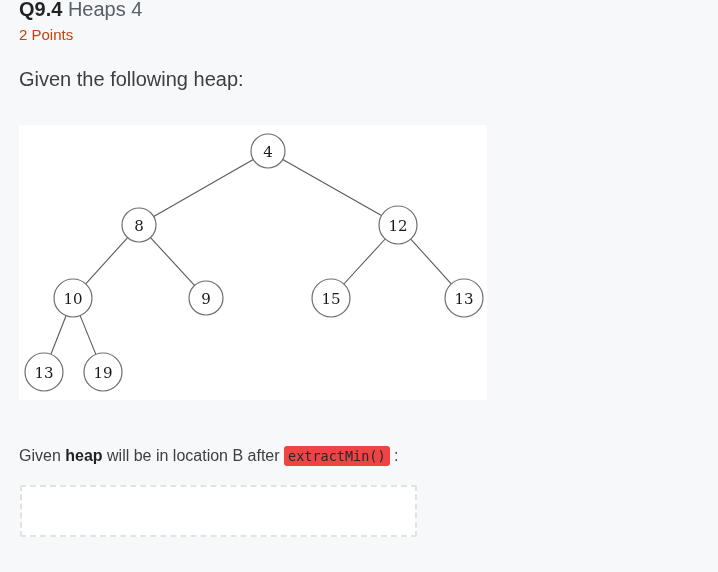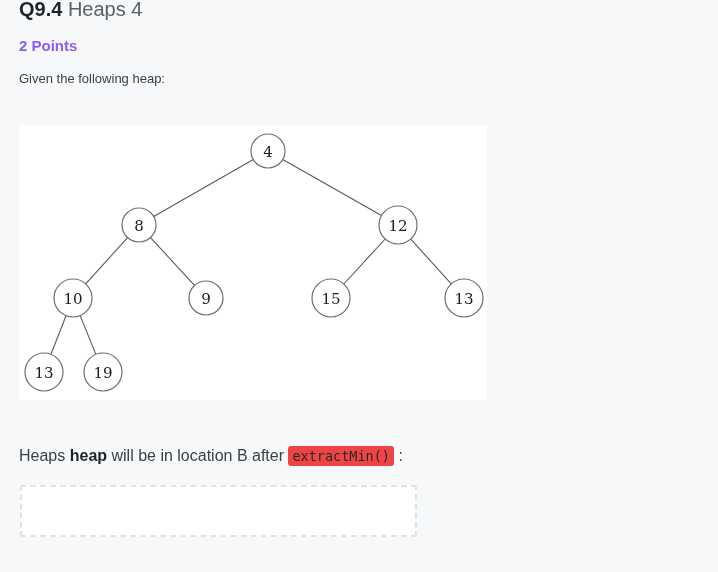--- a/index.html
+++ b/index.html
@@ -28,33 +28,33 @@
     line-height: 26px;
     color: #57606a;
     font-weight: 400;
     white-space: nowrap;
   }
   #question-title .qnum {
     font-weight: 700;
     color: #1f2328;
   }
   #question-points {
-    margin-top: 14px;
+    margin-top: 3px;
     font-size: 15px;
     line-height: 20px;
-    color: #8b5cf6;
-    font-weight: 700;
+    color: #c2410c;
+    font-weight: 400;
   }
 
   
   #prompt-intro {
     position: absolute;
     left: 19px;
     top: 68px;
-    font-size: 13px;
+    font-size: 20px;
     line-height: 22px;
     color: #3c4043;
   }
 
   
   #heap-figure-panel {
     position: absolute;
     left: 19px;
     top: 125px;
     width: 468px;
@@ -185,16 +185,16 @@
         </g>
         <g>
           <circle cx="84" cy="247" r="19" class="node-circle"></circle>
           <text x="84" y="248" class="node-label">19</text>
         </g>
       </g>
   </svg>
 </div>
 
 <div id="question-line">
-  <span>Heaps </span><span class="emphasis">heap</span><span> will be in location B after </span><span id="code-chip">extractMin()</span><span> :</span>
+  <span>Given </span><span class="emphasis">heap</span><span> will be in location B after </span><span id="code-chip">extractMin()</span><span> :</span>
 </div>
 
 <textarea id="answer-input" placeholder="" style=""></textarea>
 
 </body></html>

